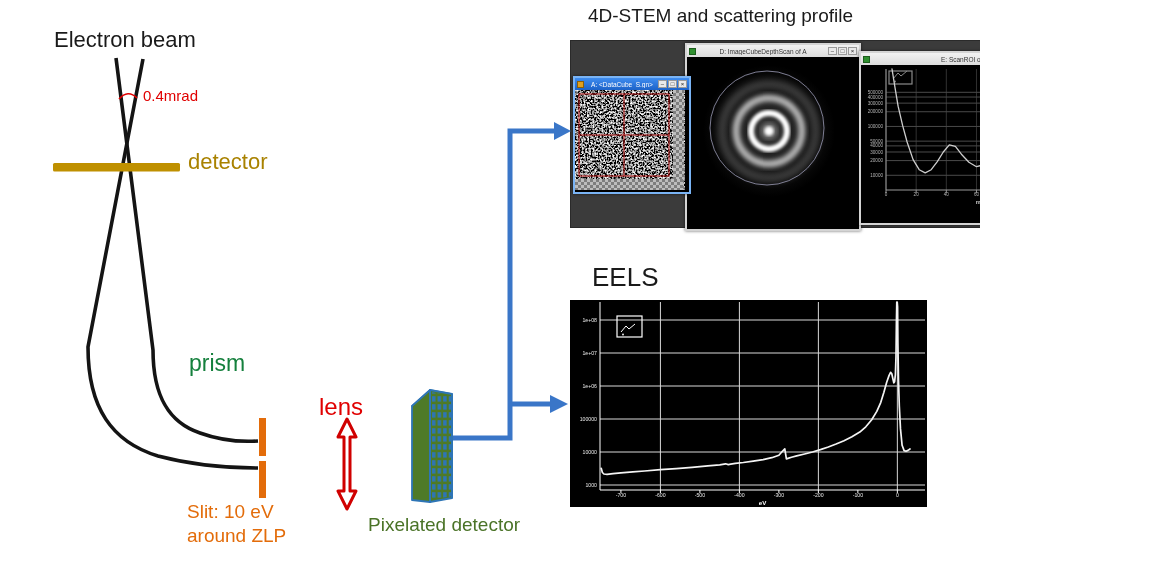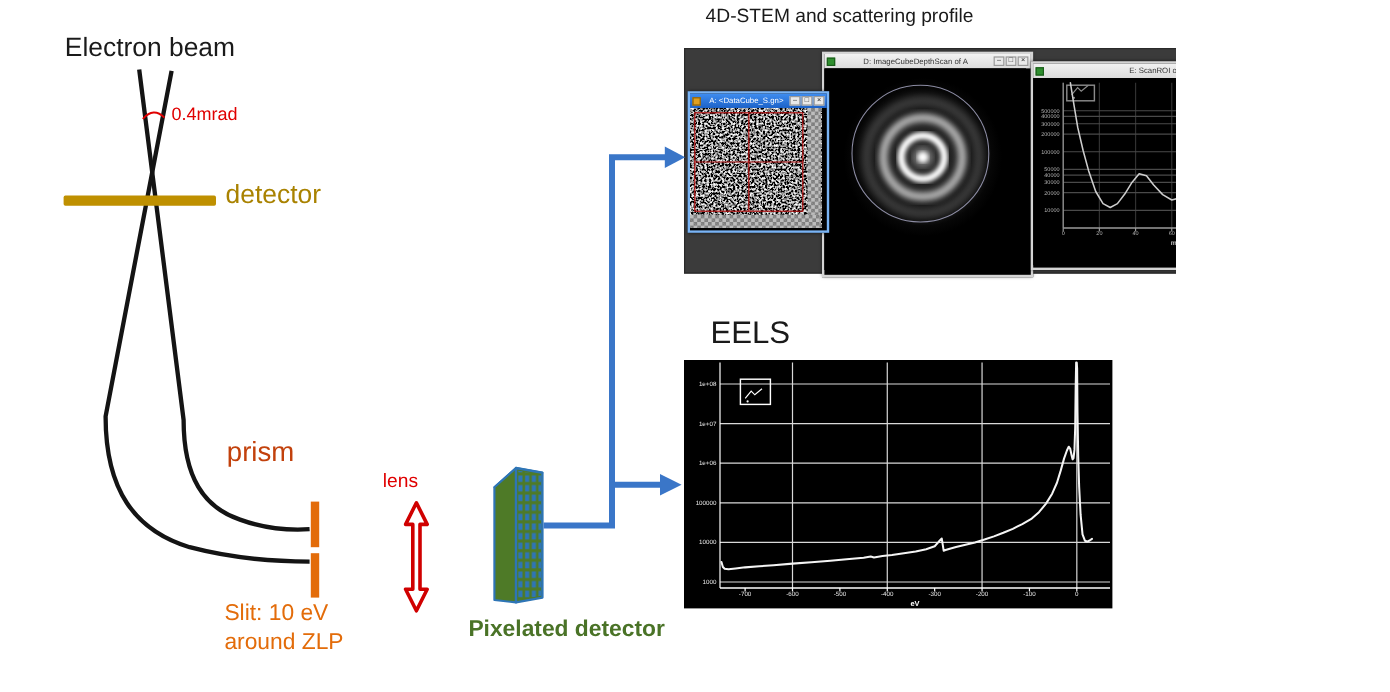--- a/index.html
+++ b/index.html
@@ -3,25 +3,25 @@
 <meta charset="utf-8">
 <style>
   html,body{margin:0;padding:0;background:#fff;font-family:"Liberation Sans",sans-serif;}
   .stage{position:relative;width:980px;height:577px;background:#fff;overflow:hidden;}
   .abs{position:absolute;}
   .lbl{position:absolute;white-space:nowrap;line-height:1.05;}
   
   .t-ebeam{left:54px;top:28px;font-size:22px;color:#1a1a1a;}
   .t-angle{left:143px;top:88px;font-size:15px;color:#e00000;}
   .t-specimen{left:188px;top:150px;font-size:22px;color:#a98200;}
-  .t-prism{left:189px;top:364px;font-size:23px;color:#c2410c;}
+  .t-prism{left:189px;top:351px;font-size:23px;color:#15803d;}
   .t-slit{left:187px;top:500px;font-size:19px;color:#e36c0a;line-height:1.25;}
-  .t-lens{left:319px;top:394px;font-size:16px;color:#e00000;}
-  .t-detector{left:368px;top:513px;width:186px;text-align:right;font-size:19px;color:#4a7327;line-height:1.3;font-weight:bold;}
-  .t-title{left:588px;top:6px;font-size:16px;color:#1a1a1a;}
+  .t-lens{left:319px;top:394px;font-size:24px;color:#e00000;}
+  .t-detector{left:368px;top:513px;width:186px;text-align:left;font-size:19px;color:#4a7327;line-height:1.3;}
+  .t-title{left:588px;top:6px;font-size:19px;color:#1a1a1a;}
   .t-eels{left:592px;top:264px;font-size:26px;color:#1a1a1a;}
   
   .desktop{left:570px;top:40px;width:522px;height:186px;background:#3b3b3b;border:1px solid #2a2a2a;z-index:1;}
   .win{position:absolute;border:2px solid #d4d4d4;background:#000;box-shadow:0 0 3px rgba(0,0,0,.6);}
   .tbar{height:12px;display:flex;align-items:center;font-size:6.5px;color:#333;background:linear-gradient(#f2f2f2,#dcdcdc);position:relative;}
   .tbar .ttl{flex:1;text-align:center;overflow:hidden;}
   .wicon{width:7px;height:7px;margin:0 2px;background:#2f8f2f;border:1px solid #1d5e1d;box-sizing:border-box;}
   .wicon.orange{background:#e0a020;border-color:#8a5f0a;}
   .btns{display:flex;gap:1px;margin-right:2px;}
   .btn{width:9px;height:8px;background:#e9e9e9;border:1px solid #9a9a9a;font-size:6px;line-height:6px;text-align:center;color:#222;box-sizing:border-box;}

